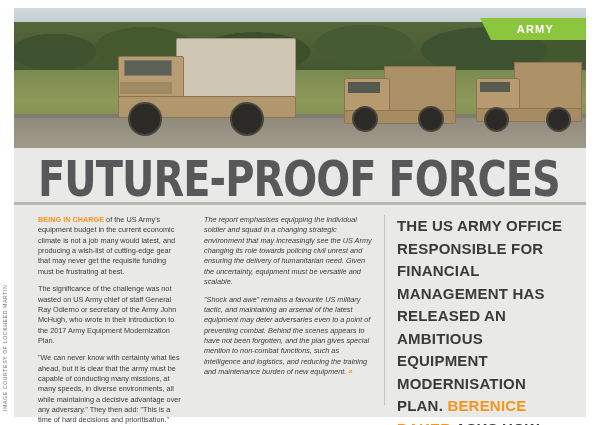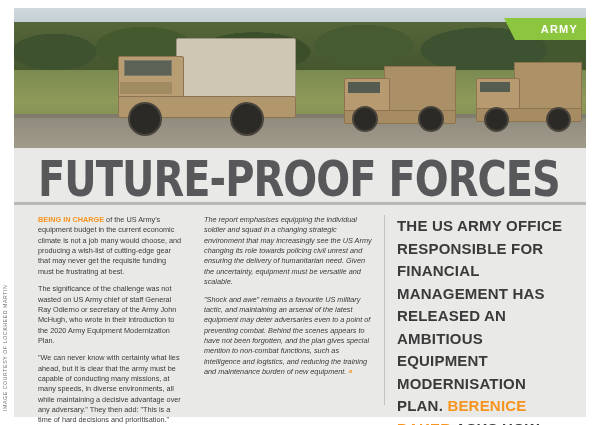--- a/index.html
+++ b/index.html
@@ -108,21 +108,21 @@
   #truck-right .wind { position: absolute; left: 4px; top: 20px; width: 30px; height: 10px; background: #565c50; }
   #truck-right .skirt { left: 0; top: 46px; width: 104px; height: 12px; background: #a78b62; border: 1px solid #8d7450; }
   #truck-right .w1 { left: 8px; width: 21px; height: 21px; }
   #truck-right .w2 { left: 70px; width: 21px; height: 21px; }
   
   .army-tab {
     position: absolute;
     right: 0;
     top: 10px;
     height: 22px;
-    padding: 0 8px 0 26px;
+    padding: 0 32px 0 26px;
     background: #8cc63f;
     color: #ffffff;
     font-size: 11px;
     font-weight: bold;
     letter-spacing: 1.2px;
     line-height: 22px;
     z-index: 5;
   }
   .army-tab:before {
     content: "";
@@ -243,22 +243,22 @@
 
       <div class="army-tab">ARMY</div>
     </div>
 
     <div class="headline-band">
       <div class="headline">FUTURE-PROOF FORCES</div>
     </div>
 
     <div class="content">
       <div class="col" id="col-1">
-        <p><span class="kicker">BEING IN CHARGE</span><span> of the US Army's equipment budget in the current economic climate is not a job many would choose, and producing a wish-list of cutting-edge gear that may never get the requisite funding must be frustrating at best.</span></p>
-        <p>The significance of the challenge was not wasted on US Army chief of staff General Ray Odierno or secretary of the Army John McHugh, who wrote in their introduction to the 2020 Army Equipment Modernization Plan.</p>
+        <p><span class="kicker">BEING IN CHARGE</span><span> of the US Army's equipment budget in the current economic climate is not a job many would latest, and producing a wish-list of cutting-edge gear that may never get the requisite funding must be frustrating at best.</span></p>
+        <p>The significance of the challenge was not wasted on US Army chief of staff General Ray Odierno or secretary of the Army John McHugh, who wrote in their introduction to the 2017 Army Equipment Modernization Plan.</p>
         <p>"We can never know with certainty what lies ahead, but it is clear that the army must be capable of conducting many missions, at many speeds, in diverse environments, all while maintaining a decisive advantage over any adversary." They then add: "This is a time of hard decisions and prioritisation."</p>
       </div>
       <div class="col" id="col-2">
         <p>The report emphasises equipping the individual soldier and squad in a changing strategic environment that may increasingly see the US Army changing its role towards policing civil unrest and ensuring the delivery of humanitarian need. Given the uncertainty, equipment must be versatile and scalable.</p>
         <p><span>"Shock and awe" remains a favourite US military tactic, and maintaining an arsenal of the latest equipment may deter adversaries even to a point of preventing combat. Behind the scenes appears to have not been forgotten, and the plan gives special mention to non-combat functions, such as intelligence and logistics, and reducing the training and maintenance burden of new equipment.</span> <span class="endmark">»</span></p>
       </div>
       <div class="standfirst">
         <span>THE US ARMY OFFICE RESPONSIBLE FOR FINANCIAL MANAGEMENT HAS RELEASED AN AMBITIOUS EQUIPMENT MODERNISATION PLAN.</span>
         <span class="name">BERENICE BAKER</span><span> ASKS HOW REALISTIC IT IS IN LIGHT OF BUDGET CUTS</span>
       </div>

